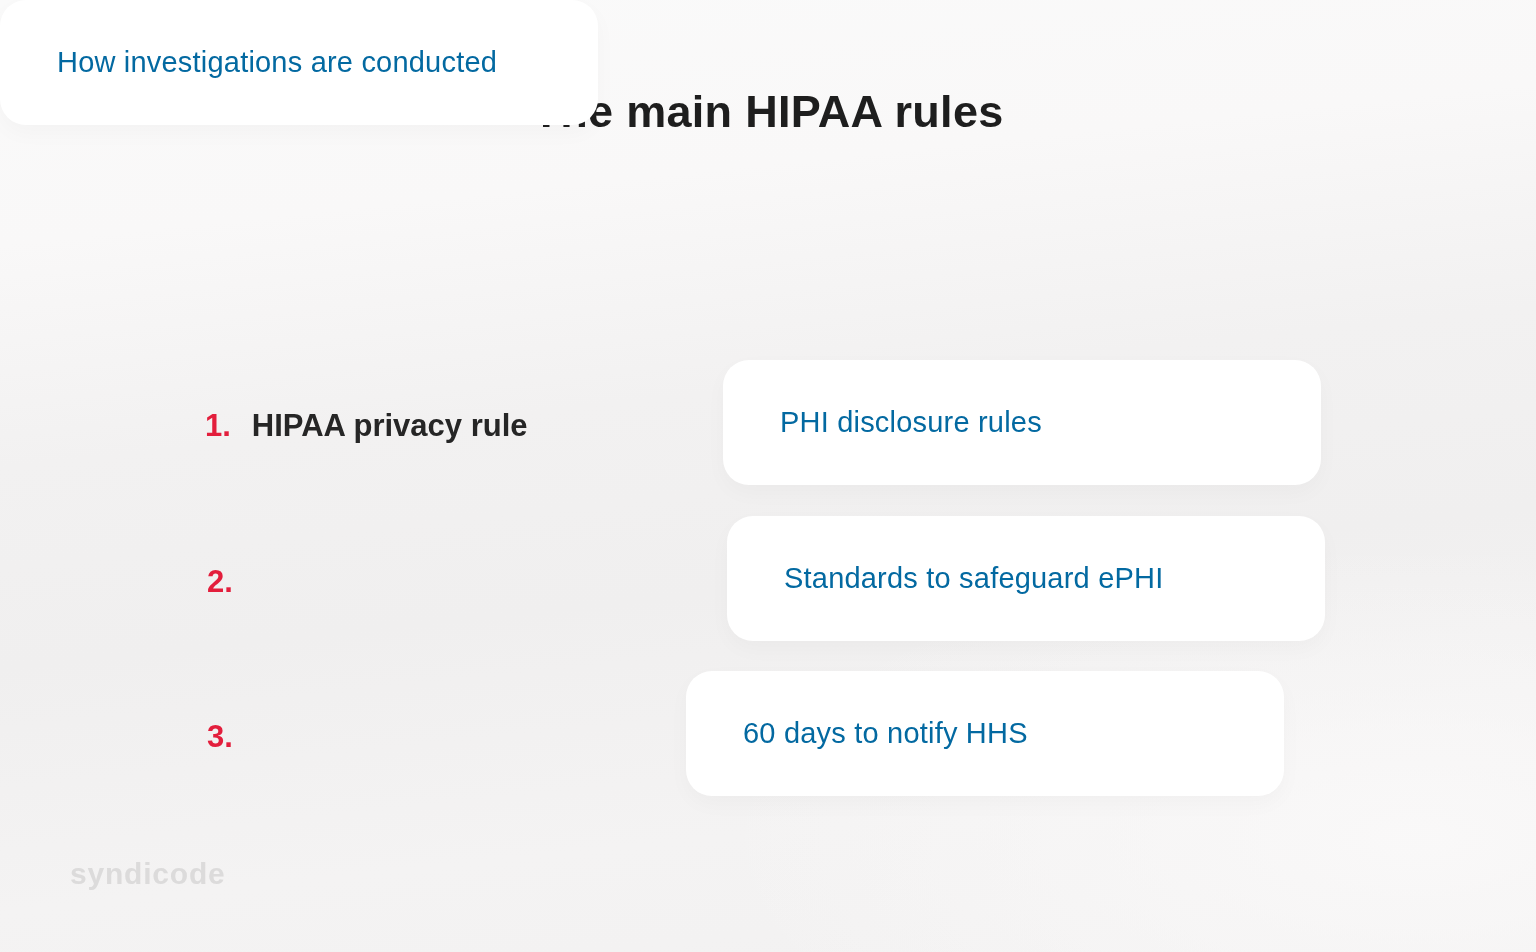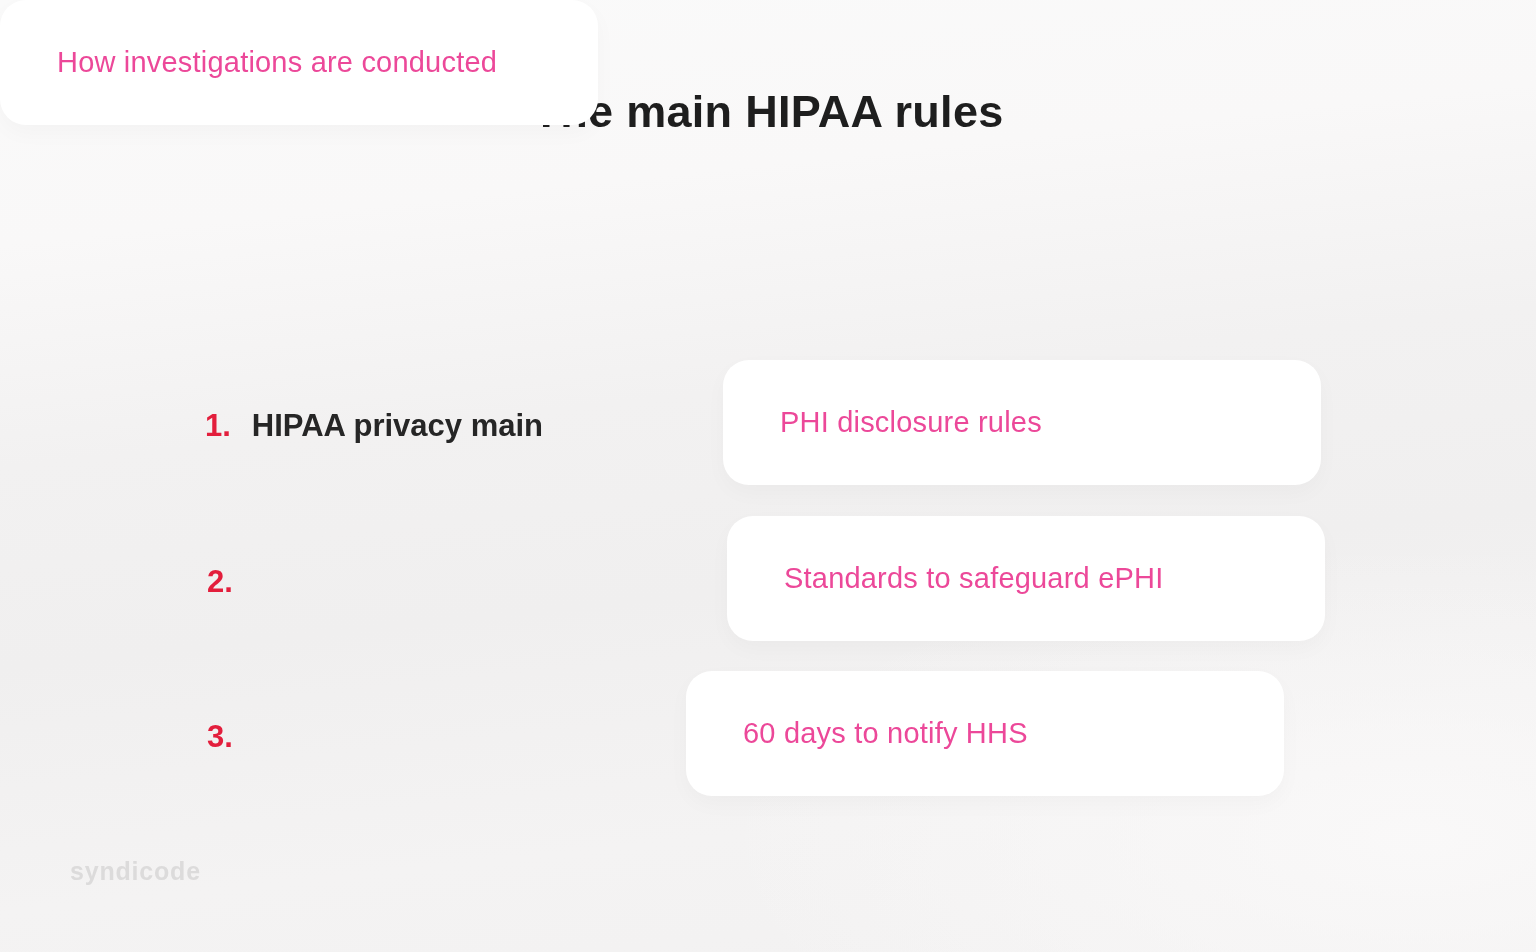--- a/index.html
+++ b/index.html
@@ -64,45 +64,45 @@
     box-sizing: border-box;
     padding-left: 57px;
   }
   .row:nth-of-type(1) .info-card { left: 720px; }
   .row:nth-of-type(2) .info-card { left: 723px; }
   .row:nth-of-type(3) .info-card { left: 727px; }
   .row:nth-of-type(4) .info-card { left: 686px; }
   .card-text {
     font-size: 29px;
     font-weight: 400;
-    color: #ec4899;
+    color: #0369a1;
     letter-spacing: 0.2px;
     white-space: nowrap;
   }
   .watermark {
     position: absolute;
     left: 70px;
     top: 857px;
-    font-size: 25px;
+    font-size: 30px;
     font-weight: 800;
     letter-spacing: 0.8px;
     color: #dcdbdb;
   }
 </style>
 </head>
 <body>
 
 <div class="canvas">
 
   <div class="page-title">The main HIPAA rules</div>
 
   <div class="row">
     <div class="row-label">
       <span class="row-number">1.</span>
-      <span>HIPAA privacy main</span>
+      <span>HIPAA privacy rule</span>
     </div>
     <div class="info-card">
       <span class="card-text">PHI disclosure rules</span>
     </div>
   </div>
 
   <div class="row">
     <div class="row-label">
       <span class="row-number">2.</span>
     </div>

